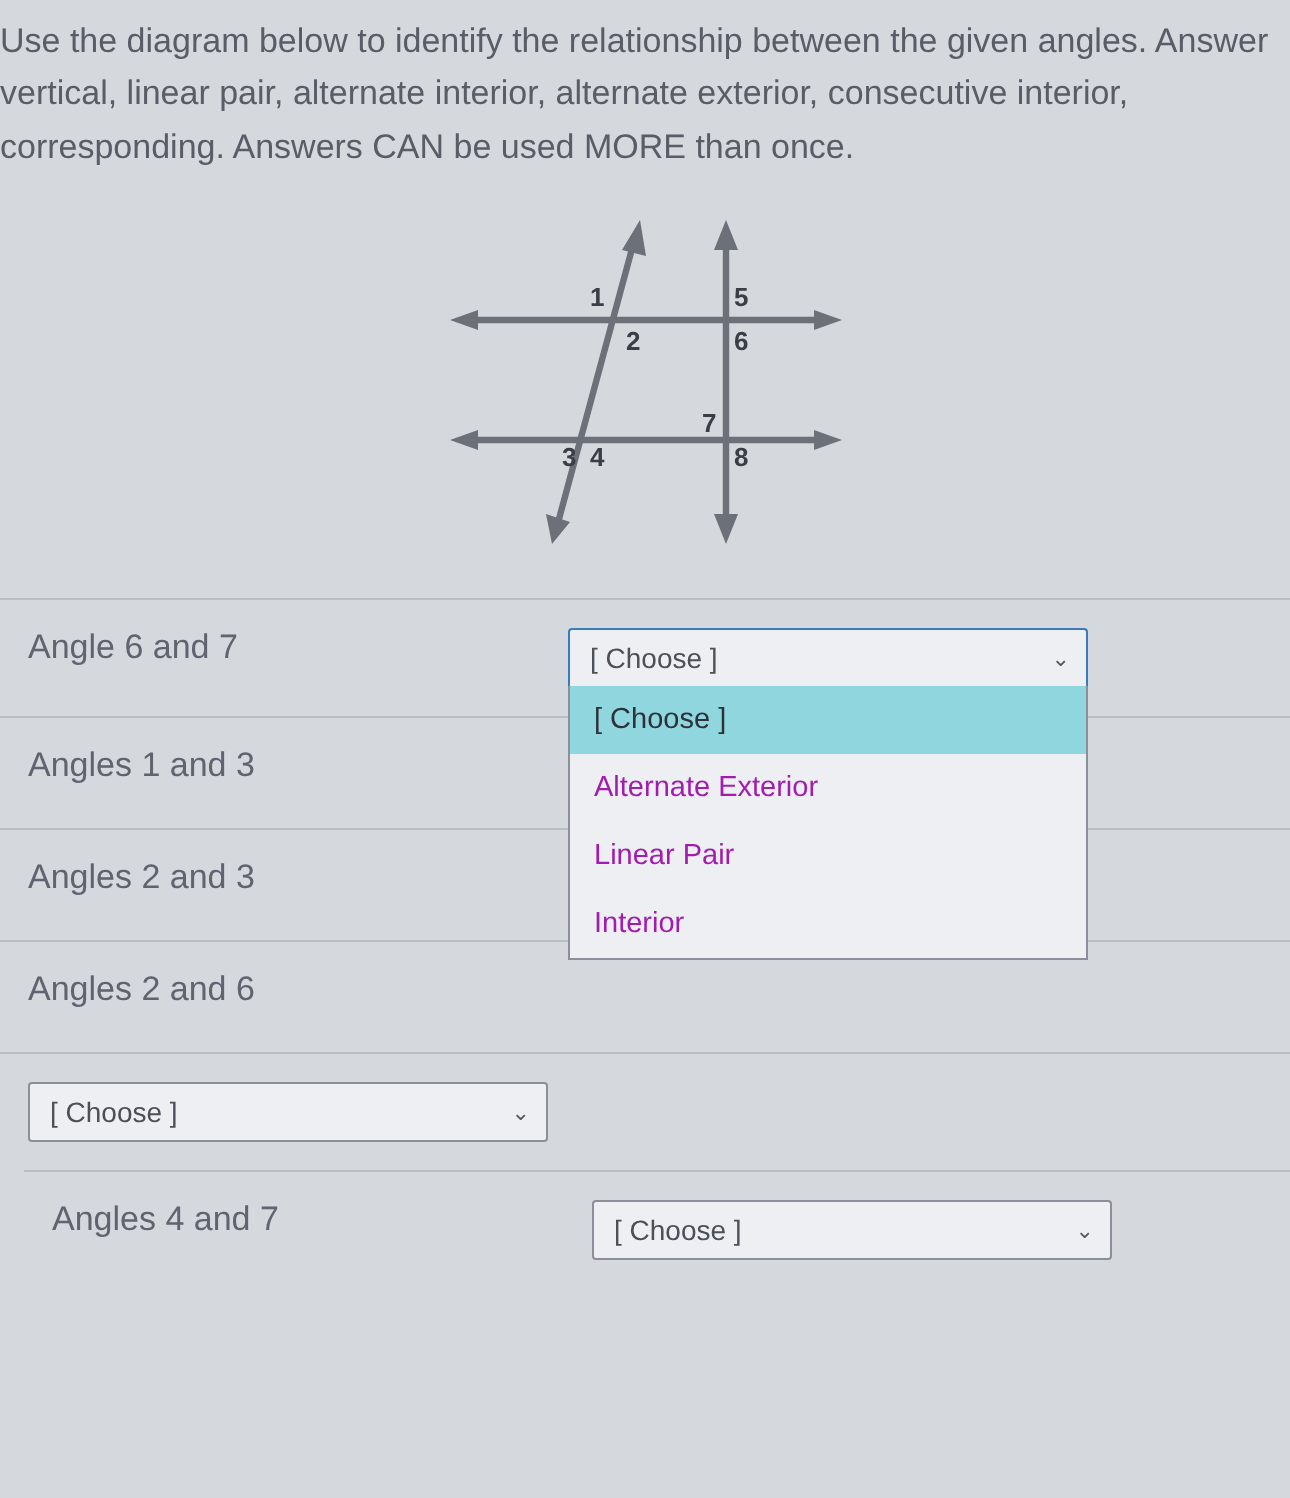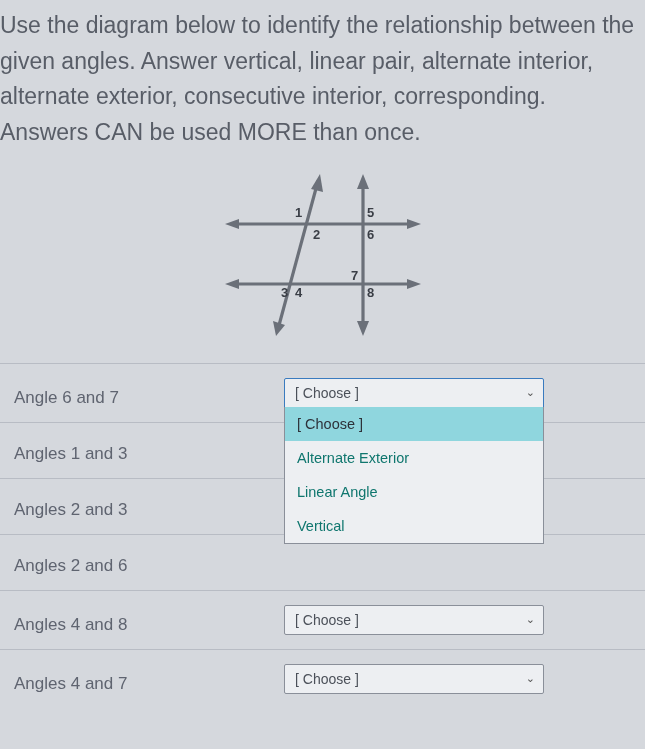--- a/index.html
+++ b/index.html
@@ -8,32 +8,32 @@
       height: 749px;
       background: #d5d8dd;
       font-family: Arial, Helvetica, sans-serif;
       color: #4a4f58;
       overflow: hidden;
       position: relative;
     }
     .instructions {
       padding: 8px 8px 0 0;
       line-height: 1.55;
-      font-size: 23px;
+      font-size: 17px;
       color: #585d67;
     }
     .diagram-wrap {
       width: 100%;
       display: flex;
       justify-content: center;
       margin: 18px 0 24px 0;
     }
     .question-row {
       display: flex;
-      align-items: flex-end;
+      align-items: flex-start;
       border-top: 1px solid #b8bcc4;
       min-height: 56px;
       padding: 14px 8px 14px 14px;
     }
     .question-label {
       width: 270px;
       font-size: 17px;
       color: #5f6470;
       flex-shrink: 0;
     }
@@ -74,21 +74,21 @@
       left: 0;
       width: 260px;
       background: #edeff2;
       border: 1px solid #8a8f99;
       border-top: none;
       z-index: 10;
       font-size: 14.5px;
     }
     .dropdown-option {
       padding: 9px 12px;
-      color: #0f766e;
+      color: #a21caf;
     }
     .dropdown-option.highlight {
       background: #8fd6de;
       color: #2d3139;
     }
     .chev {
       font-size: 11px;
       color: #555;
     }
     .questions-container {
@@ -136,47 +136,46 @@
   <div class="question-row">
     <div class="question-label">Angle 6 and 7</div>
     <div class="select-open-wrap">
       <div class="select-open-top">
         <span>[ Choose ]</span>
         <span class="chev">⌄</span>
       </div>
       <div class="dropdown-panel">
         <div class="dropdown-option highlight">[ Choose ]</div>
         <div class="dropdown-option">Alternate Exterior</div>
-        <div class="dropdown-option">Linear Angle</div>
-        <div class="dropdown-option">Vertical</div>
+        <div class="dropdown-option">Linear Pair</div>
+        <div class="dropdown-option">Interior</div>
       </div>
     </div>
   </div>
 
   <div class="question-row">
     <div class="question-label">Angles 1 and 3</div>
   </div>
 
   <div class="question-row">
     <div class="question-label">Angles 2 and 3</div>
   </div>
 
   <div class="question-row">
     <div class="question-label">Angles 2 and 6</div>
   </div>
 
   <div class="question-row">
-    <div class="question-label">Angles 4 and 8</div>
     <div class="select-closed">
       <span>[ Choose ]</span>
       <span class="chev">⌄</span>
     </div>
   </div>
 
-  <div class="question-row" style="border-bottom:none;">
+  <div class="question-row" style="border-bottom:none;margin-left:12px;">
     <div class="question-label">Angles 4 and 7</div>
     <div class="select-closed">
       <span>[ Choose ]</span>
       <span class="chev">⌄</span>
     </div>
   </div>
 
 </div>
 
 </body></html>

